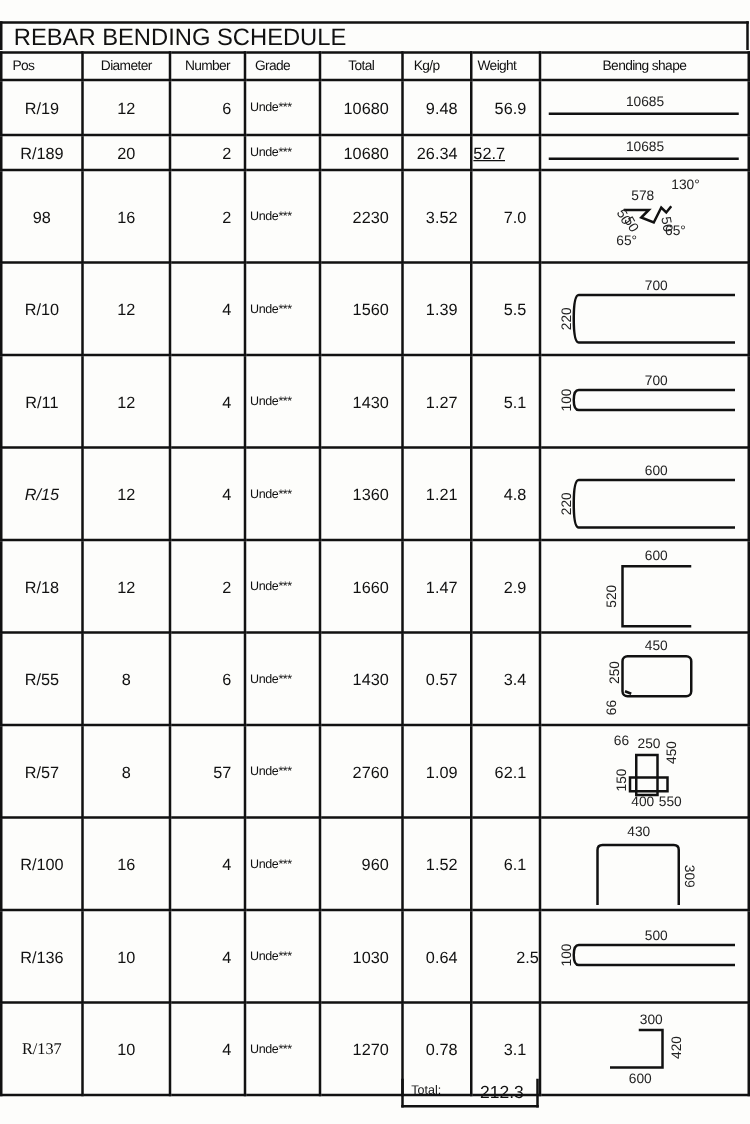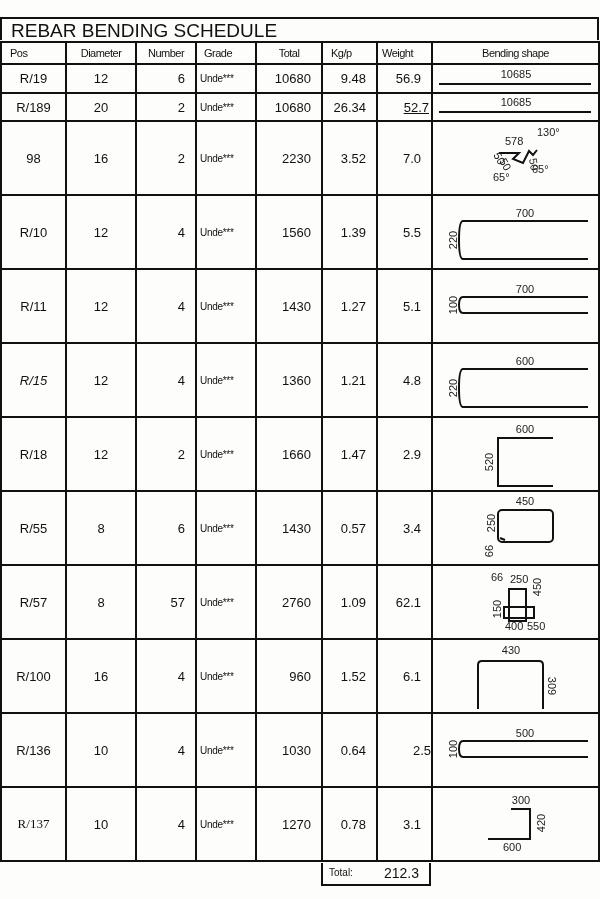--- a/index.html
+++ b/index.html
@@ -50,21 +50,21 @@
       <th>Diameter</th>
       <th>Number</th>
       <th class="l" style="padding-left:7px">Grade</th>
       <th>Total</th>
       <th class="l">Kg/p</th>
       <th class="l" style="padding-left:4px">Weight</th>
       <th>Bending shape</th>
     </tr>
   </thead>
   <tbody id="tbody">
-      <tr style="height: 29px;">
+      <tr style="height: 44px;">
         <td class="ctr" style="text-align: center;">R/19</td>
         <td class="ctr">12</td>
         <td class="num">6</td>
         <td class="grade">Unde***</td>
         <td class="num">10680</td>
         <td class="num">9.48</td>
         <td class="num" style="padding-right: 10px;">56.9</td>
         <td class="shape">
           <svg width="165" height="24">
             <text x="83" y="11" text-anchor="middle">10685</text>
@@ -72,21 +72,21 @@
           </svg>
         </td>
       </tr>
       <tr style="height: 28px;">
         <td class="ctr" style="text-align: center;">R/189</td>
         <td class="ctr">20</td>
         <td class="num">2</td>
         <td class="grade">Unde***</td>
         <td class="num">10680</td>
         <td class="num">26.34</td>
-        <td class="num" style="padding-right: 2px; text-decoration: underline;">52.7</td>
+        <td class="num" style="padding-right: 27px; text-decoration: underline;">52.7</td>
         <td class="shape">
           <svg width="165" height="24">
             <text x="83" y="11" text-anchor="middle">10685</text>
             <line x1="6" y1="17" x2="158" y2="17" stroke="#111" stroke-width="2"></line>
           </svg>
         </td>
       </tr>
       <tr style="height: 74px;">
         <td class="ctr" style="text-align: center; margin-left: 13px;">98</td>
         <td class="ctr">16</td>

